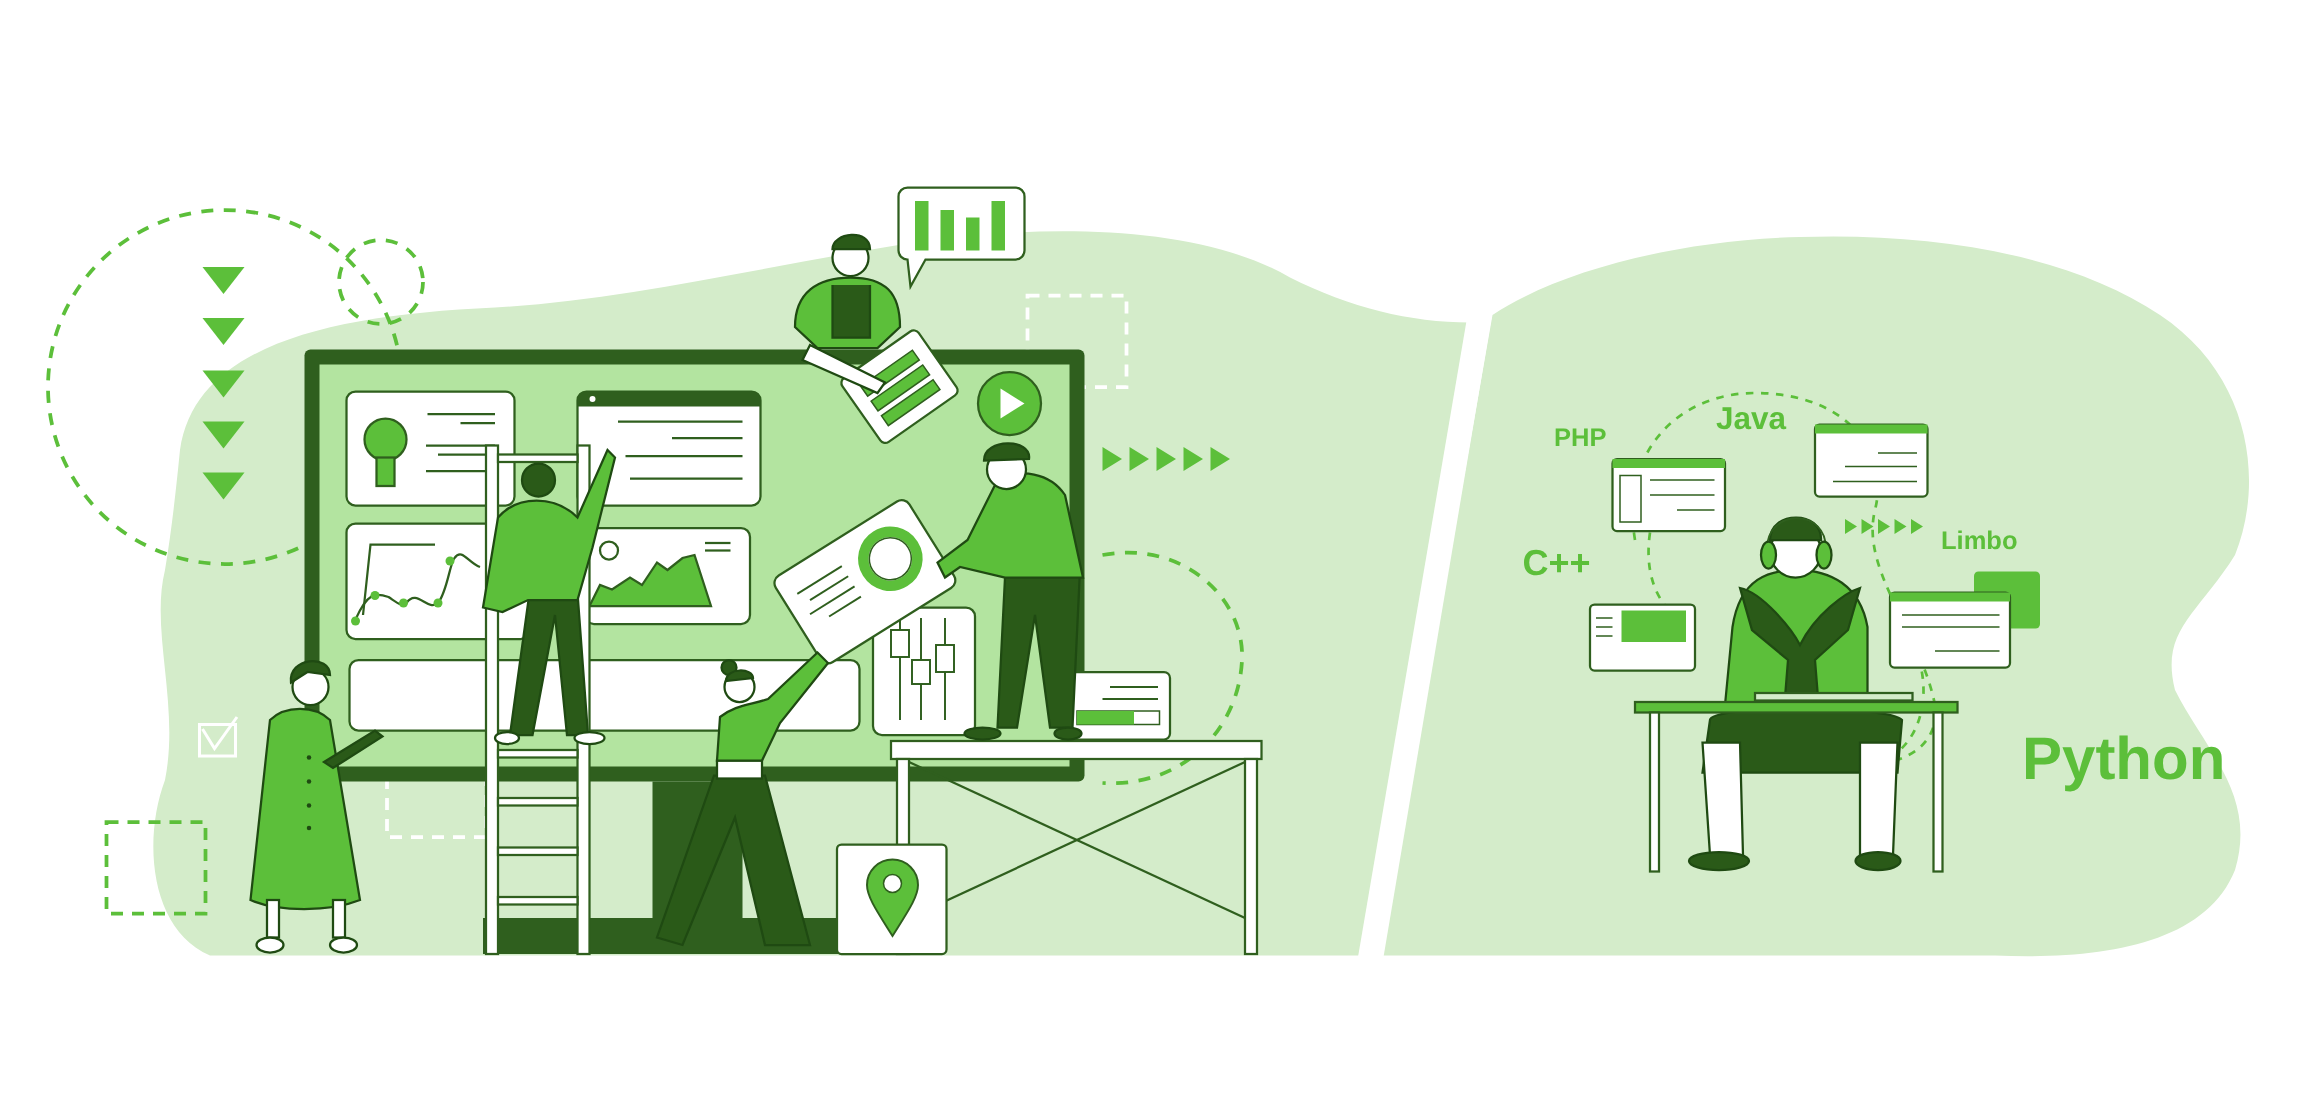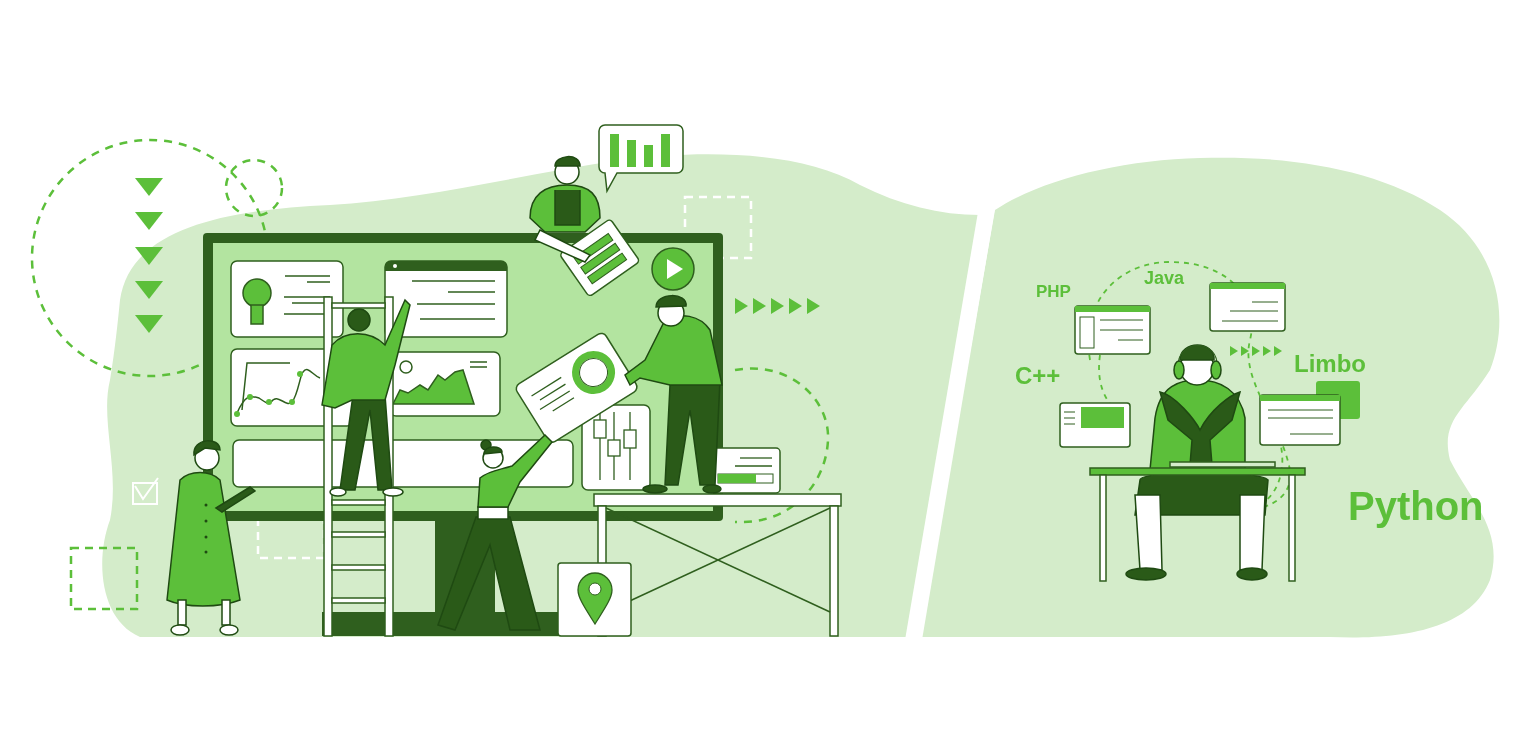--- a/index.html
+++ b/index.html
@@ -1,22 +1,22 @@
 <!DOCTYPE html>
 <html><head>
 <meta charset="utf-8">
 <style>
   html, body { margin: 0; padding: 0; background: #ffffff; }
   body { width: 1536px; height: 739px; overflow: hidden; position: relative; font-family: "Liberation Sans", sans-serif; }
   #scene { position: absolute; left: 0; top: 0; width: 1536px; height: 739px; }
   .lang-label { position: absolute; color: #5cbf3a; font-family: "Liberation Sans", sans-serif; font-weight: bold; line-height: 1; white-space: nowrap; }
   #lbl-php { left: 1036px; top: 283px; font-size: 17px; }
-  #lbl-java { left: 1144px; top: 269px; font-size: 18px; }
+  #lbl-java { left: 1144px; top: 269px; font-size: 21px; }
   #lbl-cpp { left: 1015px; top: 364px; font-size: 24px; }
-  #lbl-limbo { left: 1294px; top: 352px; font-size: 24px; }
+  #lbl-limbo { left: 1294px; top: 352px; font-size: 17px; }
   #lbl-python { left: 1300px; top: 486px; font-size: 40px; margin-left: 48px; }
 </style>
 </head>
 <body>
 
 <svg id="scene" viewBox="0 0 1536 739" xmlns="http://www.w3.org/2000/svg">
 
   <path fill="#d4ecca" d="M120,300 C130,230 220,210 330,205 C420,200 520,175 620,160 C700,150 800,150 860,185 C900,205 940,215 980,215
        L910,637 L140,637 C100,620 95,560 110,520 C120,470 100,420 110,380 C115,350 118,320 120,300 Z"></path>
 

